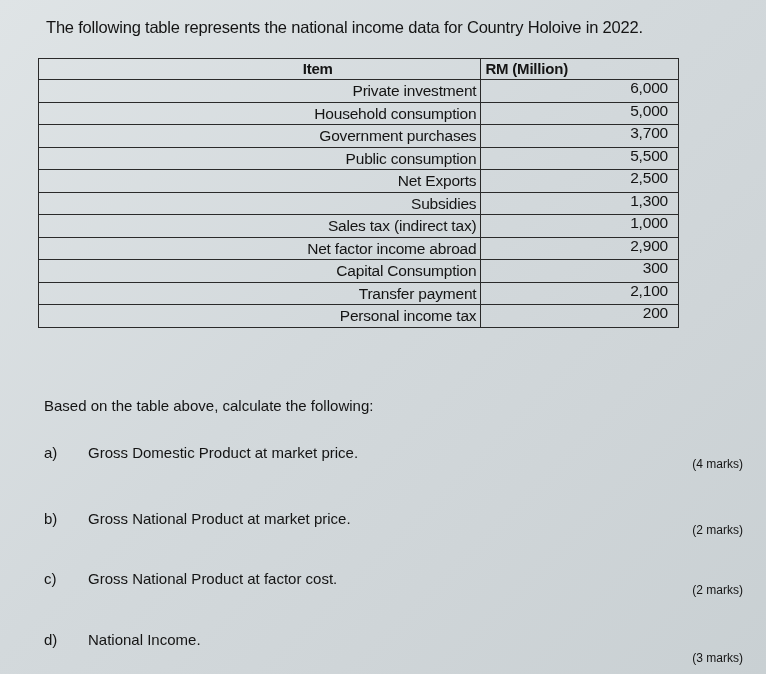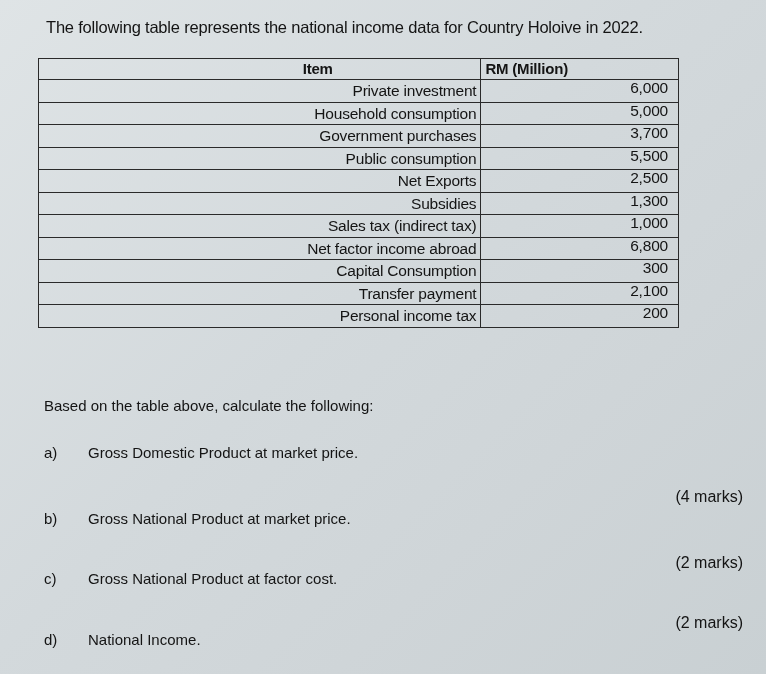--- a/index.html
+++ b/index.html
@@ -31,21 +31,21 @@
   table.data td.item { text-align: right; padding-left: 10px; }
   table.data td.val { text-align: right; padding-right: 10px; vertical-align: top; line-height: 16px; }
   .prompt {
     position: absolute; left: 44px; top: 397px;
     font-size: 15px;
   }
   .q {
     position: absolute; left: 44px; font-size: 15px;
   }
   .q .letter { display: inline-block; width: 44px; }
-  .marks { position: absolute; right: 23px; font-size: 16px; margin-top: 31px; }
+  .marks { position: absolute; right: 23px; font-size: 12px; }
 </style>
 </head>
 <body>
 
 <div class="intro">The following table represents the national income data for Country Holoive in 2022.</div>
 
 <table class="data">
   <thead>
     <tr>
       <th class="c1">Item</th>
@@ -76,21 +76,21 @@
     <tr>
         <td class="item">Subsidies</td>
         <td class="val">1,300</td>
       </tr>
     <tr>
         <td class="item">Sales tax (indirect tax)</td>
         <td class="val">1,000</td>
       </tr>
     <tr>
         <td class="item">Net factor income abroad</td>
-        <td class="val">6,800</td>
+        <td class="val">2,900</td>
       </tr>
     <tr>
         <td class="item">Capital Consumption</td>
         <td class="val">300</td>
       </tr>
     <tr>
         <td class="item">Transfer payment</td>
         <td class="val">2,100</td>
       </tr>
     <tr>

